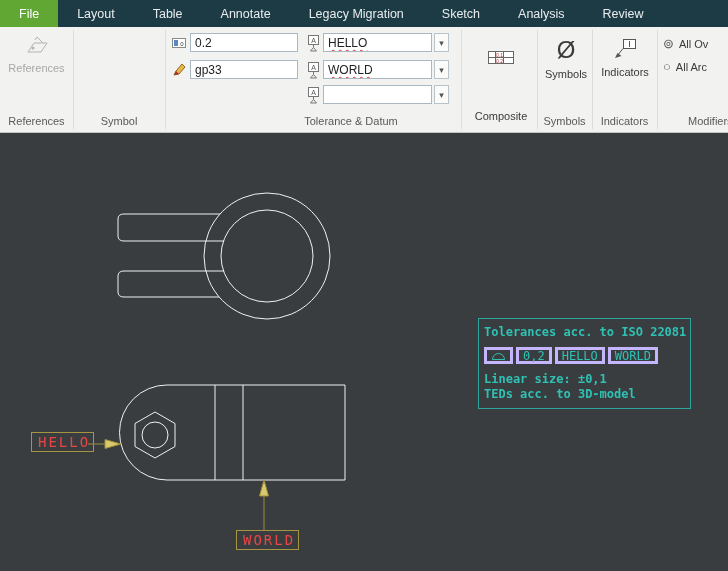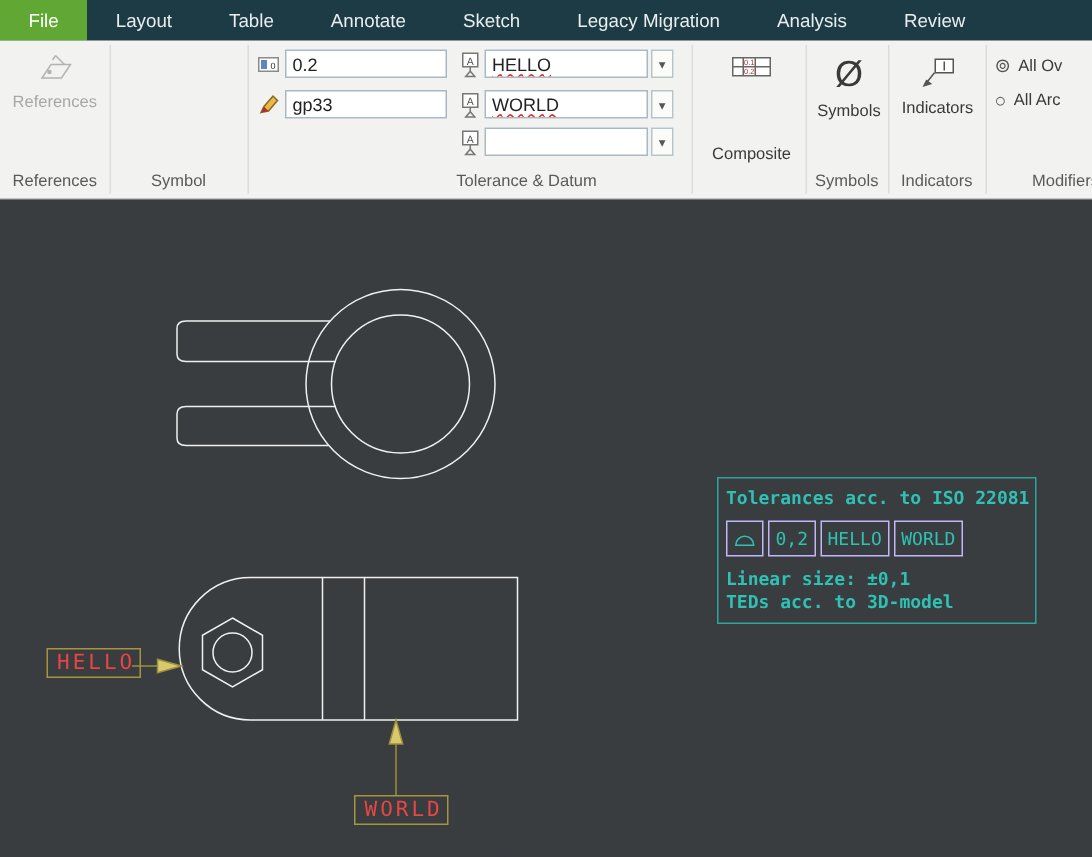--- a/index.html
+++ b/index.html
@@ -22,32 +22,32 @@
   .drop{position:absolute;width:15px;height:19px;border:1px solid #b9c4ca;background:#fbfbfa;color:#555;font-size:9px;display:flex;align-items:center;justify-content:center;box-sizing:border-box;}
   .modrow{position:absolute;display:flex;align-items:center;gap:5px;font-size:11px;color:#3a3a3a;white-space:nowrap;}
   .modicon{font-size:13px;color:#555;line-height:13px;}
 
   
   .canvas{position:absolute;left:0;top:133px;width:728px;height:438px;background:#3a3d3f;}
   .callout{position:absolute;border:1px solid #a79440;color:#e84545;font-family:"DejaVu Sans Mono",monospace;font-size:14px;letter-spacing:2px;padding:1px 3px 1px 6px;}
   .infobox{position:absolute;left:478px;top:185px;width:213px;border:1px solid #2ba69b;color:#2fc1b4;font-family:"DejaVu Sans Mono",monospace;font-size:12px;padding:6px 5px;box-sizing:border-box;}
   .infoline{white-space:pre;line-height:15px;font-weight:bold;}
   .fcf{display:flex;margin:7px 0 8px 0;}
-  .fcf-cell{border:1px solid #c4b5fd;height:17px;display:flex;align-items:center;padding:11px 4px;margin-right:3px;box-sizing:border-box;white-space:pre;text-align:right;}
+  .fcf-cell{border:3px solid #c4b5fd;height:17px;display:flex;align-items:center;padding:0 4px;margin-right:3px;box-sizing:border-box;white-space:pre;text-align:right;}
 </style>
 </head>
 <body>
 
 <div class="menubar">
   <div class="tab active">File</div>
   <div class="tab">Layout</div>
   <div class="tab">Table</div>
   <div class="tab">Annotate</div>
+  <div class="tab">Legacy Migration</div>
   <div class="tab">Sketch</div>
-  <div class="tab">Legacy Migration</div>
   <div class="tab">Analysis</div>
   <div class="tab">Review</div>
 </div>
 
 <div class="ribbon">
 
   <div class="vdiv" style="left:73px;"></div>
   <div class="vdiv" style="left:165px;"></div>
   <div class="vdiv" style="left:461px;"></div>
   <div class="vdiv" style="left:537px;"></div>
@@ -116,21 +116,21 @@
     <line x1="7.5" y1="10.5" x2="7.5" y2="13.5" stroke="#777"></line>
     <path d="M4.5,17 L10.5,17 L7.5,13.5 Z" fill="none" stroke="#777"></path>
   </svg>
   <div class="field" style="left:323px;top:58px;width:109px;">
     <span></span>
   </div>
   <div class="drop" style="left:434px;top:58px;">
       <span>▾</span>
     </div>
 
-  <div class="bigbtn" style="left:466px;top:6px;width:70px;gap:40px;">
+  <div class="bigbtn" style="left:466px;top:19px;width:70px;gap:40px;">
     <svg width="30" height="24">
       <rect x="2.5" y="5.5" width="25" height="12" fill="#fff" stroke="#666"></rect>
       <line x1="2.5" y1="11.5" x2="27.5" y2="11.5" stroke="#666"></line>
       <line x1="9.5" y1="5.5" x2="9.5" y2="17.5" stroke="#666"></line>
       <line x1="17.5" y1="5.5" x2="17.5" y2="17.5" stroke="#666"></line>
       <text x="13.5" y="10.5" font-size="5" text-anchor="middle" fill="#b03030">0.1</text>
       <text x="13.5" y="16.5" font-size="5" text-anchor="middle" fill="#b03030">0.2</text>
     </svg>
     <span>Composite</span>
     <span>Frame</span>

